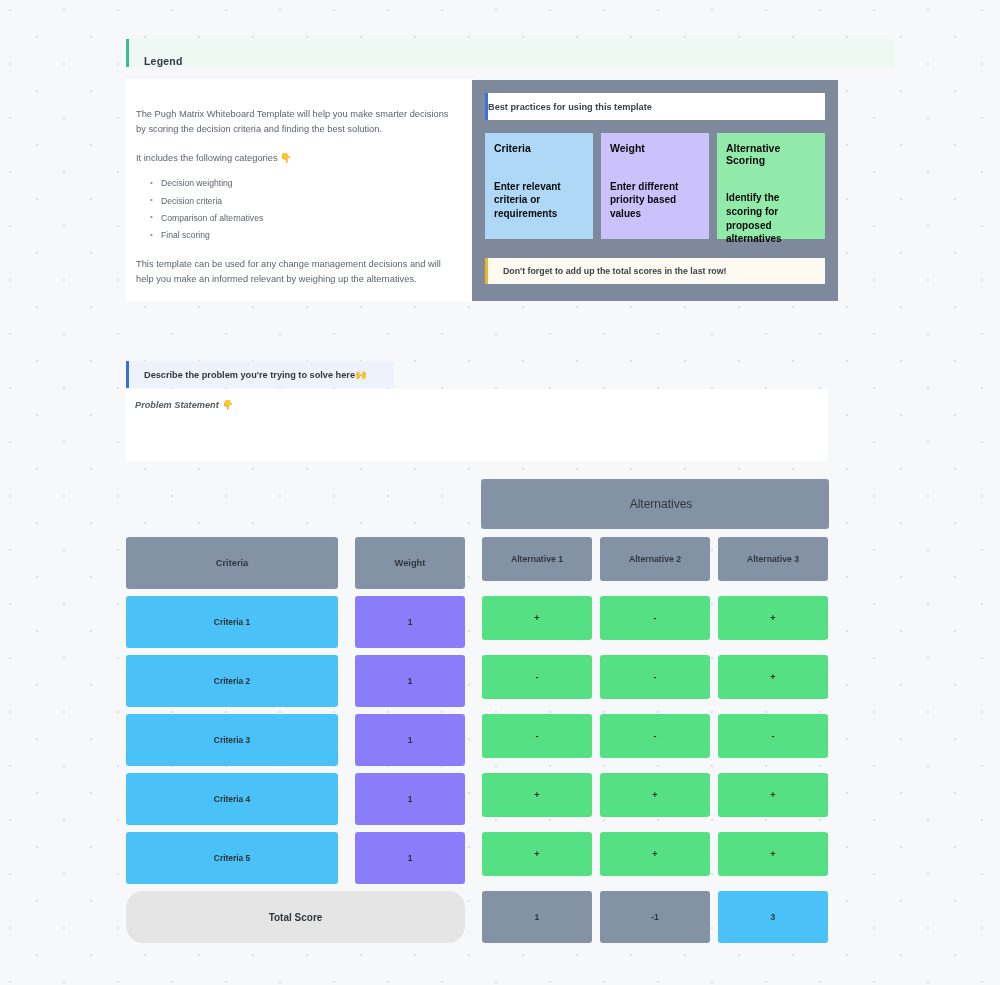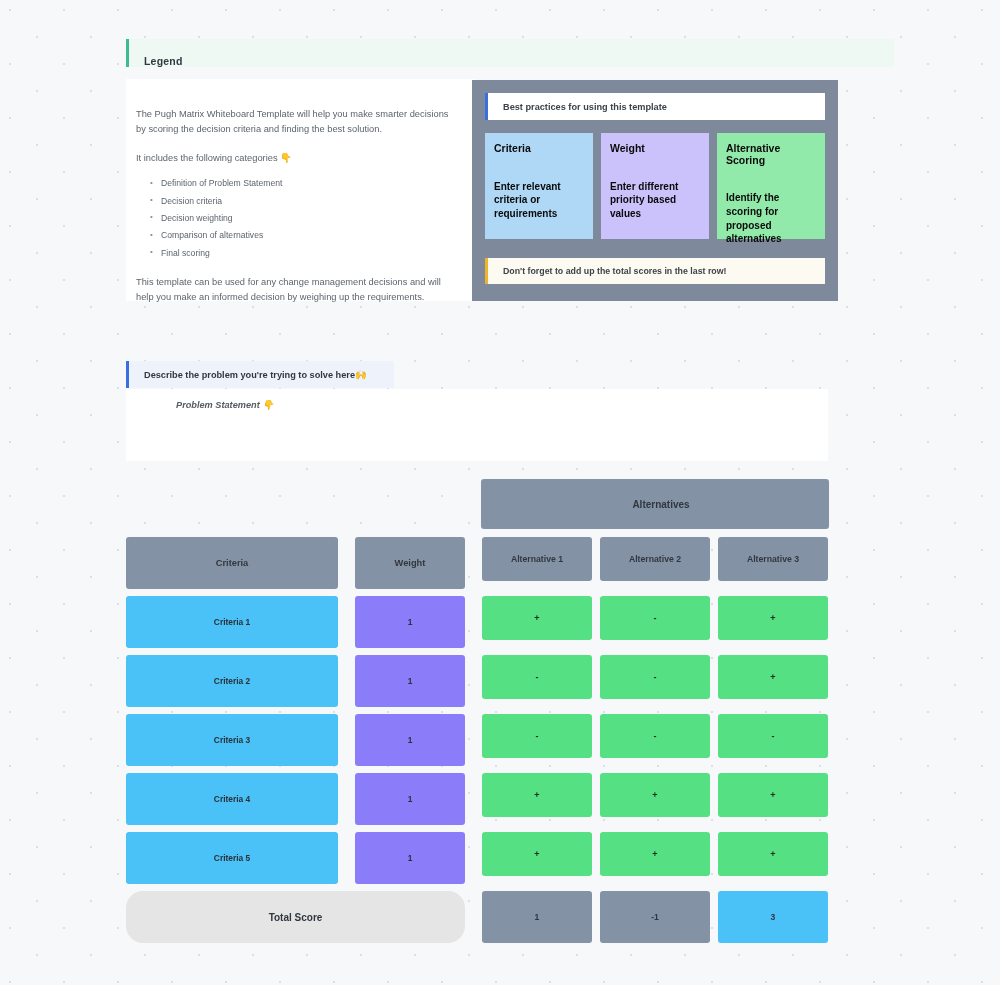--- a/index.html
+++ b/index.html
@@ -103,21 +103,20 @@
   .bp-banner-accent {
     width: 3px;
     height: 27px;
     background: #3a6fe0;
     flex: 0 0 3px;
   }
   .bp-banner-text {
     font-size: 9.2px;
     font-weight: bold;
     color: #3c434c;
-    margin-left: 15px;
   }
   .bp-cards {
     display: flex;
     gap: 8px;
   }
   .bp-card {
     width: 108px;
     height: 106px;
     padding: 10px 9px;
   }
@@ -185,39 +184,38 @@
     width: 702px;
     height: 72px;
     background: #ffffff;
     padding: 10px 0 0 9px;
   }
   .prob-placeholder {
     font-size: 9.2px;
     font-style: italic;
     font-weight: bold;
     color: #555c65;
-    margin-left: 41px;
   }
 
   
   .alt-header {
     position: absolute;
     left: 481px;
     top: 479px;
     width: 348px;
     height: 50px;
     background: #8492a6;
     border-radius: 3px;
     display: flex;
     align-items: center;
     justify-content: center;
   }
   .alt-header span {
-    font-size: 10px;
-    font-weight: bold;
+    font-size: 12px;
+    font-weight: normal;
     color: #31373f;
     margin-left: 12px;
   }
 
   .matrix {
     position: absolute;
     left: 126px;
     top: 537px;
   }
   .row {
@@ -261,27 +259,26 @@
 
 <div class="legend-bar">
   <div class="legend-accent"></div>
   <div class="legend-title">Legend</div>
 </div>
 
 <div class="legend-card">
   <p>The Pugh Matrix Whiteboard Template will help you make smarter decisions by scoring the decision criteria and finding the best solution.</p>
   <p class="tight"><span>It includes the following categories </span><span class="emoji">👇</span></p>
   <ul>
-    <li>Definition of Problem Statement</li>
+    <li>Decision weighting</li>
     <li>Decision criteria</li>
-    <li>Decision weighting</li>
     <li>Comparison of alternatives</li>
     <li>Final scoring</li>
   </ul>
-  <p>This template can be used for any change management decisions and will help you make an informed decision by weighing up the requirements.</p>
+  <p>This template can be used for any change management decisions and will help you make an informed relevant by weighing up the alternatives.</p>
 </div>
 
 <div class="bp-panel">
   <div class="bp-banner">
     <div class="bp-banner-accent"></div>
     <div class="bp-banner-text">Best practices for using this template</div>
   </div>
   <div class="bp-cards">
     <div class="bp-card" style="background:#aed8f5">
       <div class="hd">Criteria</div>

